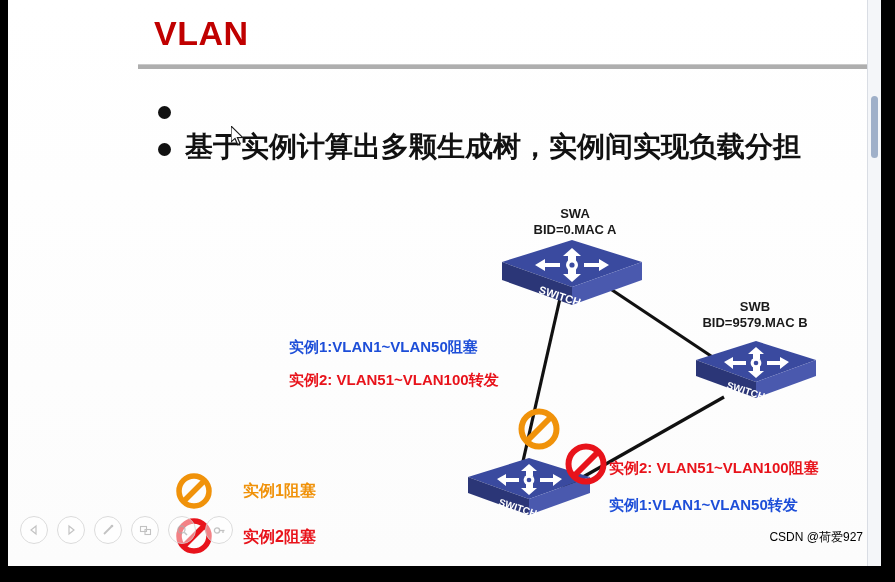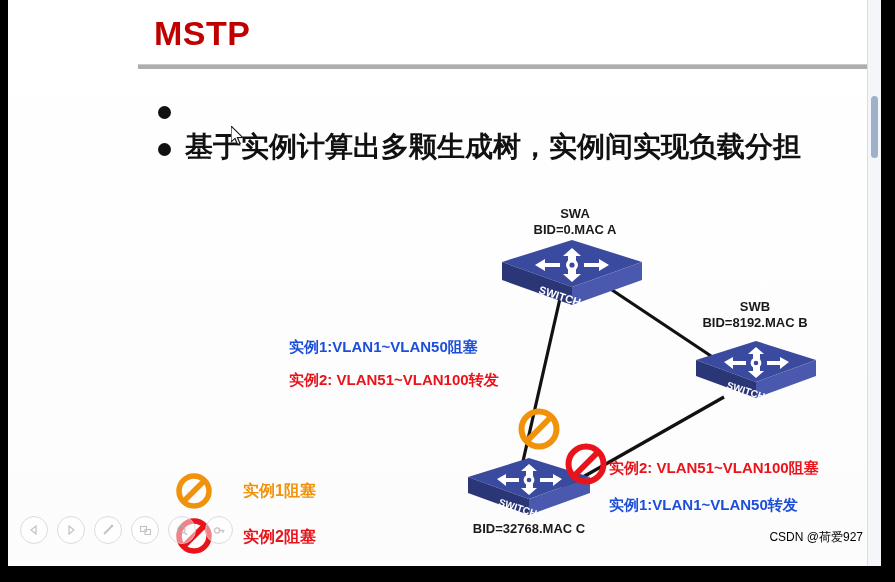--- a/index.html
+++ b/index.html
@@ -98,21 +98,21 @@
   }
 </style>
 </head>
 <body>
 
 <div id="root">
 
   <div class="slide">
     <div class="slide-inner"></div>
 
-    <div class="title">MSTP</div>
+    <div class="title">VLAN</div>
     <div class="title-rule"></div>
 
     <div class="bullets">
       <div class="bullet-row">
         <span class="bullet-dot"></span>
       </div>
       <div class="bullet-row">
         <span class="bullet-dot"></span>
         <span class="bullet-text">基于实例计算出多颗生成树，实例间实现负载分担</span>
       </div>
@@ -197,24 +197,23 @@
           <line x1="176" y1="546" x2="196" y2="526" stroke="#e8131b" stroke-width="5.5"></line>
         </g>
       </svg>
 
       <div class="node-label" style="left:522px;top:188px;width:90px;margin-top:18px;">
         <div>SWA</div>
         <div>BID=0.MAC A</div>
       </div>
       <div class="node-label" style="left:672px;top:299px;width:150px;">
         <div>SWB</div>
-        <div>BID=8192.MAC B</div>
+        <div>BID=9579.MAC B</div>
       </div>
       <div class="node-label" style="left:446px;top:521px;width:150px;">
-        <div>BID=32768.MAC C</div>
       </div>
 
       <div class="annot orange" style="left:281px;top:338px;">实例1:VLAN1~VLAN50阻塞</div>
       <div class="annot red" style="left:281px;top:371px;">实例2: VLAN51~VLAN100转发</div>
 
       <div class="annot red" style="left:601px;top:459px;">实例2: VLAN51~VLAN100阻塞</div>
       <div class="annot orange" style="left:601px;top:496px;">实例1:VLAN1~VLAN50转发</div>
 
       <div class="legend-text orange" style="left:235px;top:481px;">实例1阻塞</div>
       <div class="legend-text red" style="left:235px;top:527px;">实例2阻塞</div>

